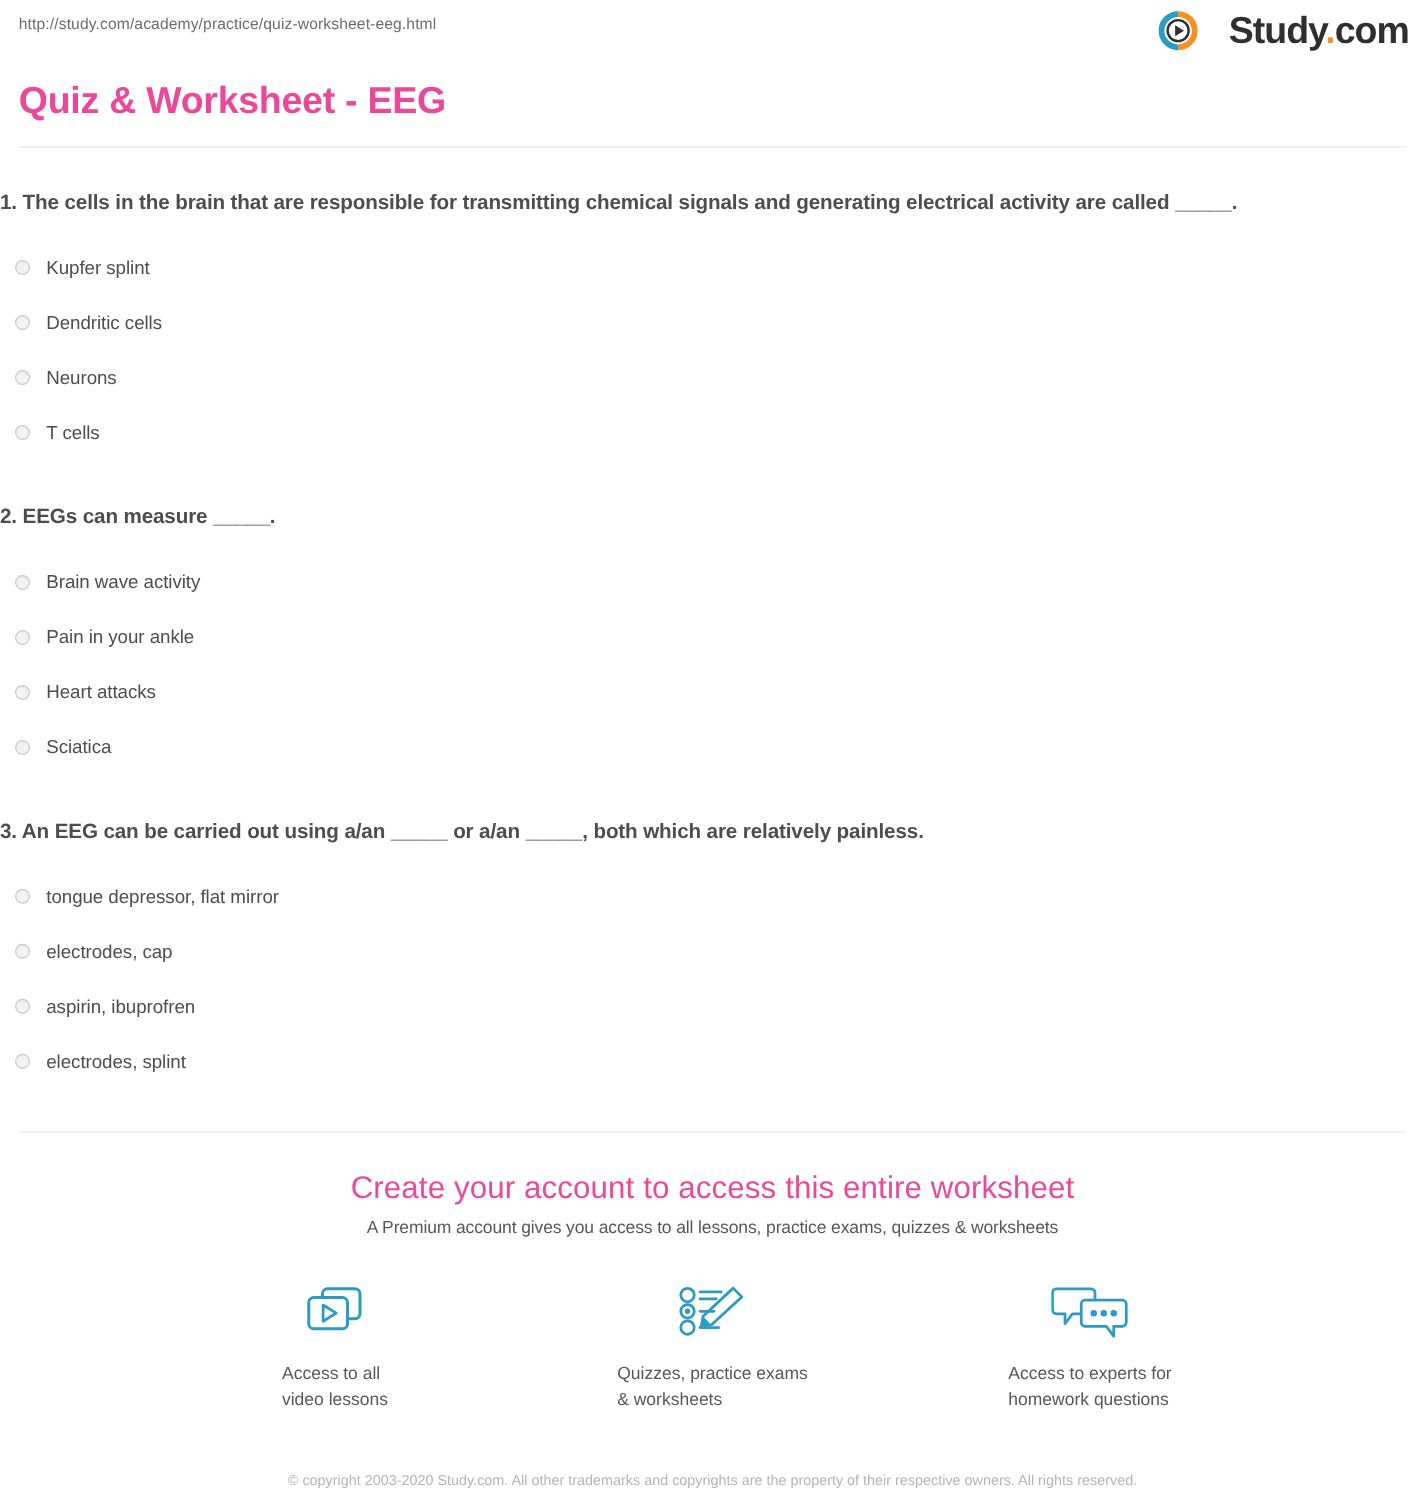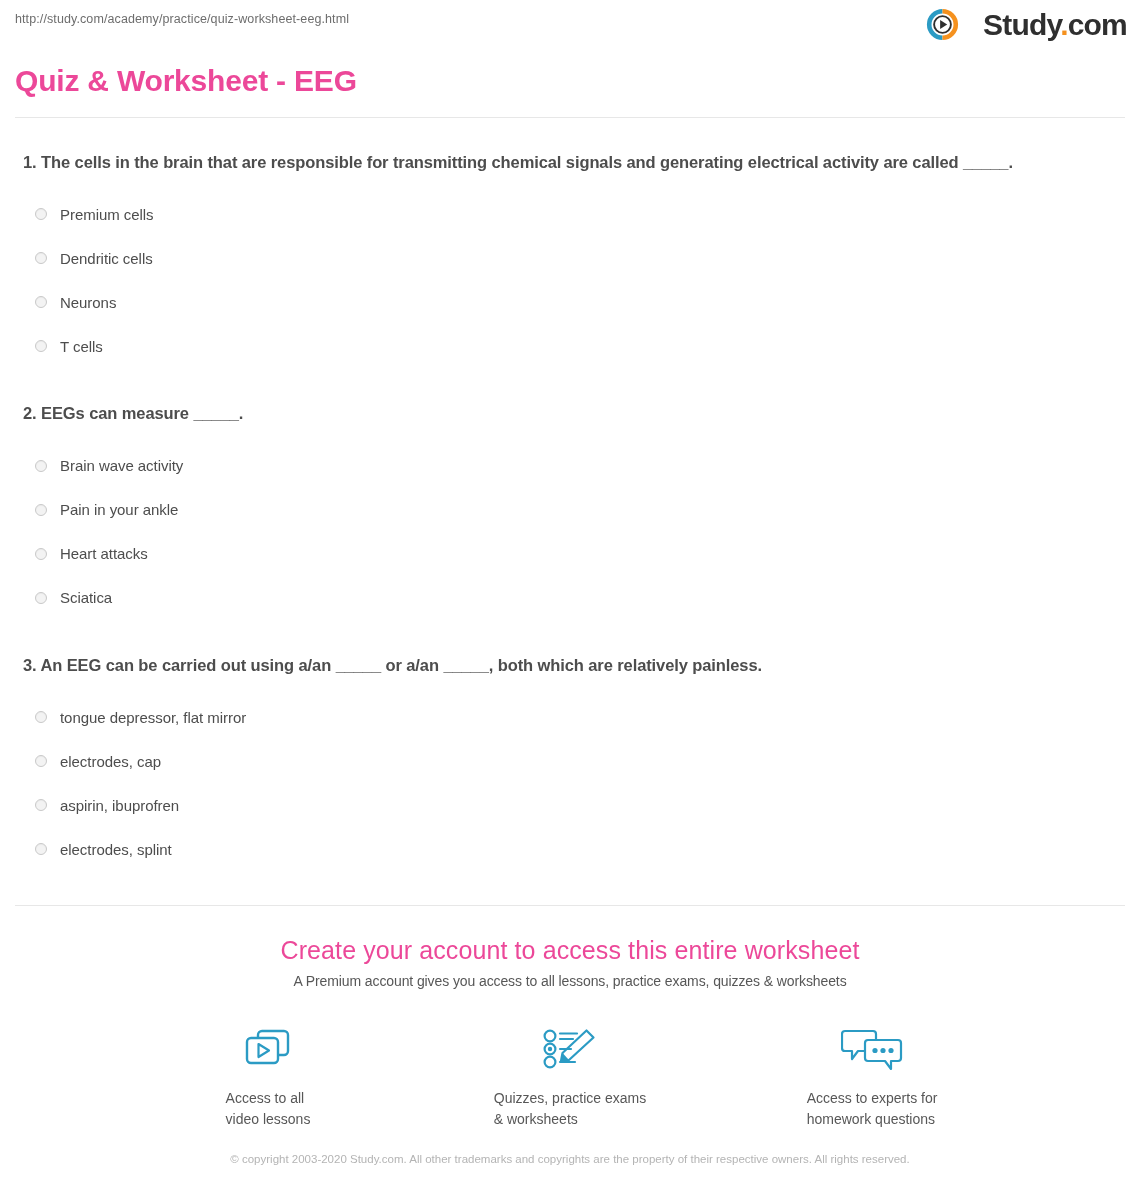--- a/index.html
+++ b/index.html
@@ -66,21 +66,21 @@
     letter-spacing: -0.2px;
   }
   .rule {
     height: 1px;
     background: #e7e7e7;
     margin: 19px 15px 0 15px;
   }
 
   
   .questions {
-    padding: 0 23px;
+    padding: 0 0;
     margin-top: 33px;
   }
   .question-block { margin-bottom: 34px; }
   .question-text {
     font-size: 16.5px;
     font-weight: bold;
     color: #4d4d4d;
     line-height: 1.42;
     letter-spacing: -0.1px;
     max-width: 1100px;
@@ -155,21 +155,21 @@
   .feature-label {
     font-size: 14px;
     color: #575757;
     line-height: 1.45;
     text-align: left;
     white-space: pre-line;
   }
 
   
   .copyright {
-    margin: 22px auto 0 auto;
+    margin: 48px auto 0 auto;
     width: 710px;
     text-align: center;
     font-size: 11.5px;
     color: #b4b4b4;
     line-height: 1.45;
   }
 </style>
 </head>
 <body>
 
@@ -193,21 +193,21 @@
 <h1 class="page-title">Quiz &amp; Worksheet - EEG</h1>
 <div class="rule"></div>
 
 <div class="questions">
 
   <div class="question-block">
     <div class="question-text">1. The cells in the brain that are responsible for transmitting chemical signals and generating electrical activity are called _____.</div>
     <ul class="options">
       <li class="option-row">
         <span class="radio"></span>
-        <span class="option-label">Premium cells</span>
+        <span class="option-label">Kupfer splint</span>
       </li>
       <li class="option-row">
         <span class="radio"></span>
         <span class="option-label">Dendritic cells</span>
       </li>
       <li class="option-row">
         <span class="radio"></span>
         <span class="option-label">Neurons</span>
       </li>
       <li class="option-row">

